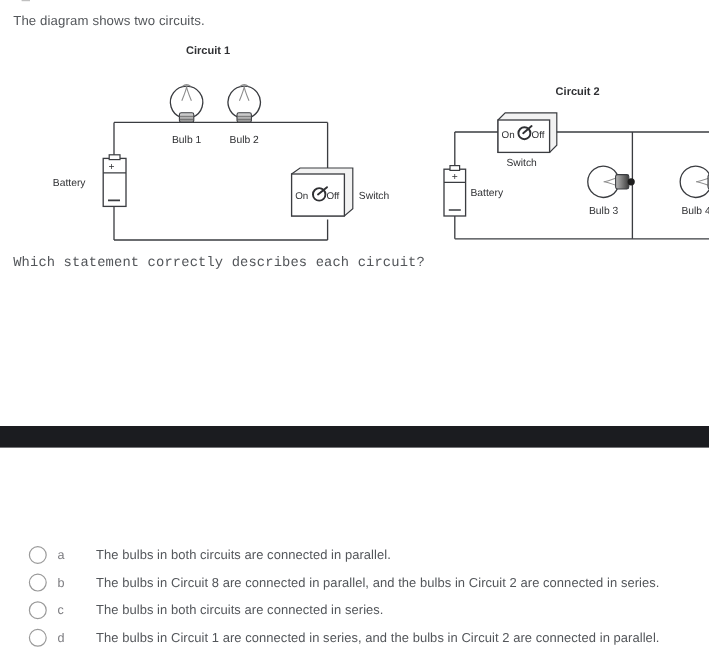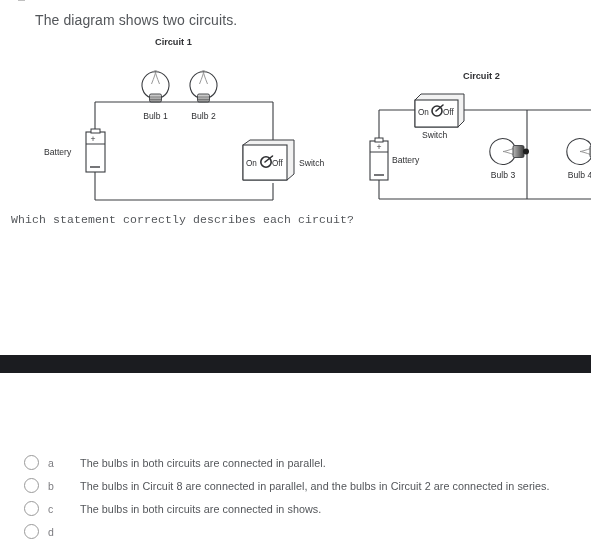--- a/index.html
+++ b/index.html
@@ -21,24 +21,23 @@
     top: -6px;
     width: 7px;
     height: 7px;
     background: #8d8d8d;
     opacity: .55;
   }
   .prompt {
     position: absolute;
     left: 11px;
     top: 12px;
-    font-size: 14px;
+    font-size: 11px;
     color: #53565a;
     letter-spacing: .1px;
-    margin-left: 24px;
   }
   .question {
     position: absolute;
     left: 11px;
     top: 213px;
     font-size: 11.5px;
     color: #53565a;
     letter-spacing: .1px;
     font-family: Liberation Mono, monospace;
   }
@@ -230,19 +229,20 @@
     <span class="opt-text">The bulbs in both circuits are connected in parallel.</span>
   </div>
   <div class="option-row">
     <span class="radio"></span>
     <span class="opt-letter">b</span>
     <span class="opt-text">The bulbs in Circuit 8 are connected in parallel, and the bulbs in Circuit 2 are connected in series.</span>
   </div>
   <div class="option-row">
     <span class="radio"></span>
     <span class="opt-letter">c</span>
-    <span class="opt-text">The bulbs in both circuits are connected in shows.</span>
+    <span class="opt-text">The bulbs in both circuits are connected in series.</span>
   </div>
   <div class="option-row">
     <span class="radio"></span>
     <span class="opt-letter">d</span>
+    <span class="opt-text">The bulbs in Circuit 1 are connected in series, and the bulbs in Circuit 2 are connected in parallel.</span>
   </div>
 </div>
 
 </body></html>

